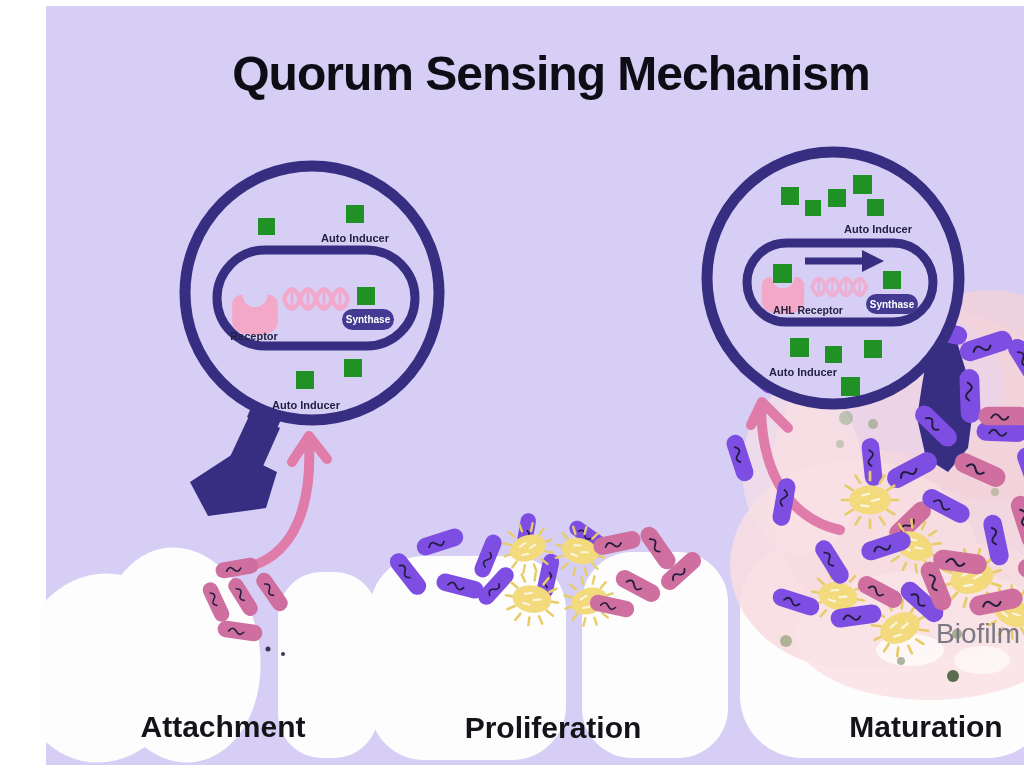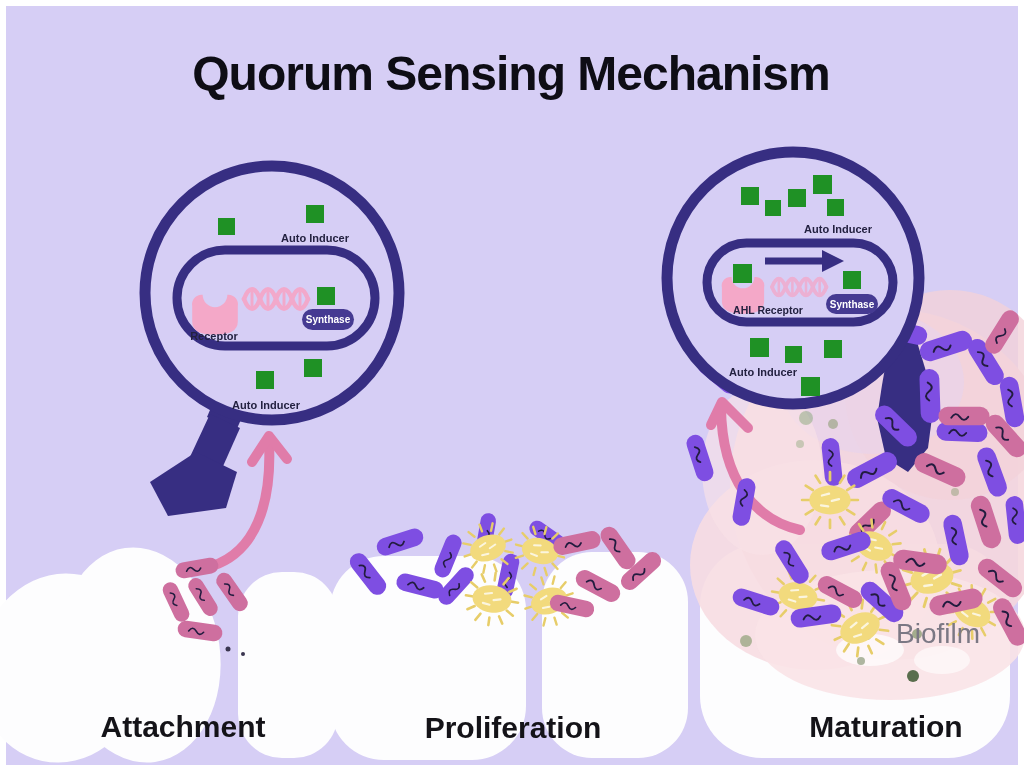--- a/index.html
+++ b/index.html
@@ -1,16 +1,16 @@
 <!DOCTYPE html>
 <html><head>
 <meta charset="utf-8">
 <style>
   html,body{margin:0;padding:0;background:#ffffff;}
-  .stage-wrap{width:851px;height:771px;position:relative;font-family:"Liberation Sans",sans-serif;}
+  .stage-wrap{width:851px;height:771px;position:relative;font-family:"Liberation Sans",sans-serif;padding-left:40px;}
   svg{display:block;}
   .t-title{font:700 48px "Liberation Sans",sans-serif;fill:#0e0d15;letter-spacing:-1px;}
   .t-stage{font:700 30px "Liberation Sans",sans-serif;fill:#141318;}
   .t-small{font:700 11px "Liberation Sans",sans-serif;fill:#232140;}
   .t-smaller{font:700 10.5px "Liberation Sans",sans-serif;fill:#232140;}
   .t-pill{font:700 10px "Liberation Sans",sans-serif;fill:#ffffff;}
   .t-biofilm{font:400 28px "Liberation Sans",sans-serif;fill:#7b7884;}
   .indigo{fill:#372e82;}
   .lens-glass{fill:#d6cef5;stroke:#372e82;stroke-width:11;}
   .cell{fill:#d6cef5;stroke:#372e82;stroke-width:9;}

